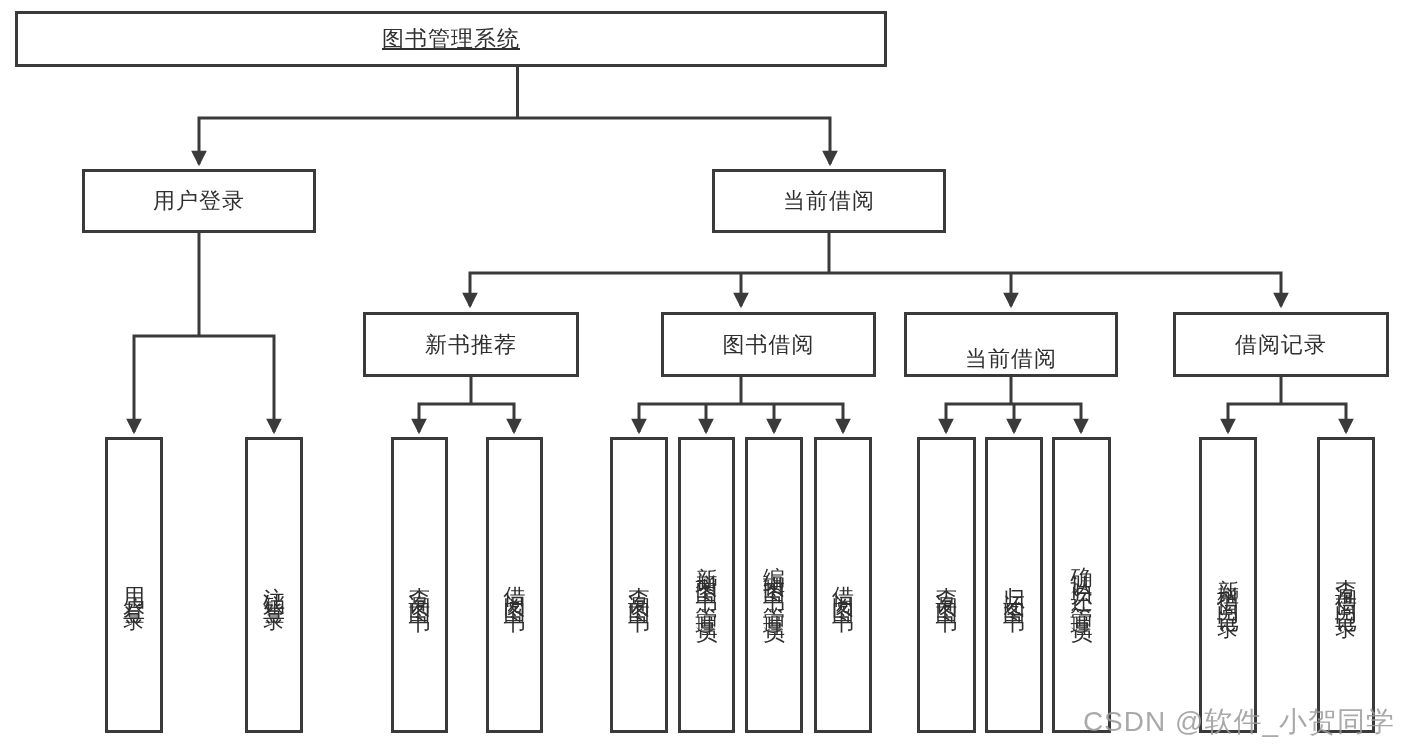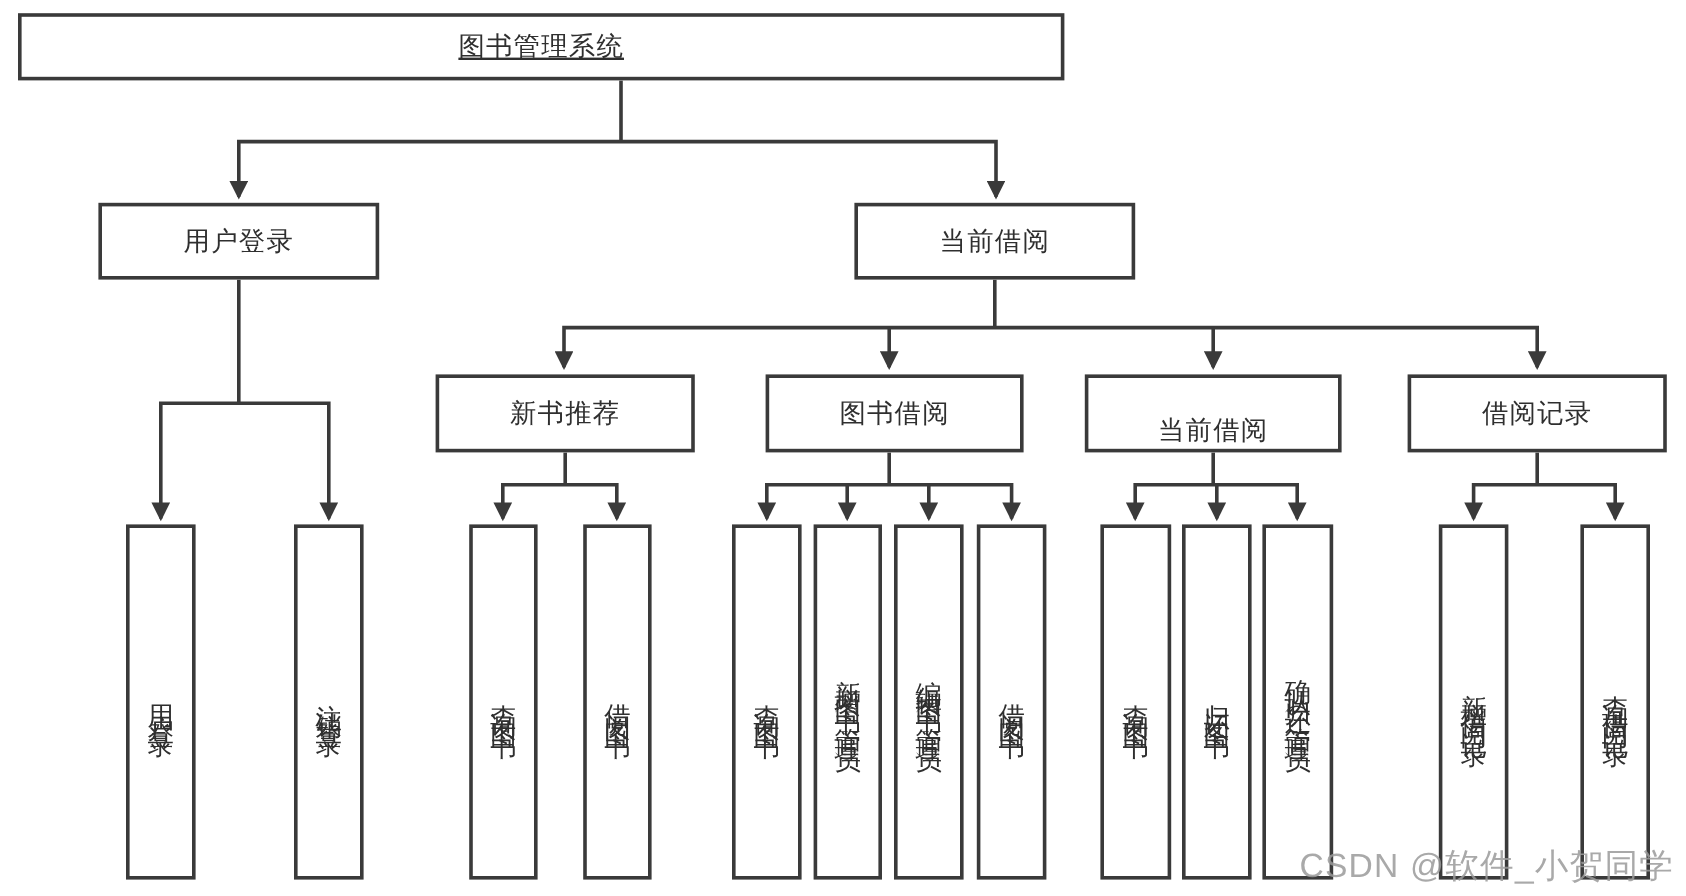--- a/index.html
+++ b/index.html
@@ -95,21 +95,21 @@
   <div class="box" style="left:82px; top:169px; width:234px; height:64px;">
     <span>用户登录</span>
   </div>
   <div class="box" style="left:712px; top:169px; width:234px; height:64px;">
     <span>当前借阅</span>
   </div>
 
   <div class="box" style="left:363px; top:312px; width:216px; height:65px;">
     <span>新书推荐</span>
   </div>
-  <div class="box" style="left:638px; top:312px; width:215px; height:65px;">
+  <div class="box" style="left:661px; top:312px; width:215px; height:65px;">
     <span>图书借阅</span>
   </div>
   <div class="box" style="left:904px; top:312px; width:214px; height:65px;align-items:flex-end;">
     <span>当前借阅</span>
   </div>
   <div class="box" style="left:1173px; top:312px; width:216px; height:65px;">
     <span>借阅记录</span>
   </div>
 
   <div class="box leaf" style="left:105px;">

